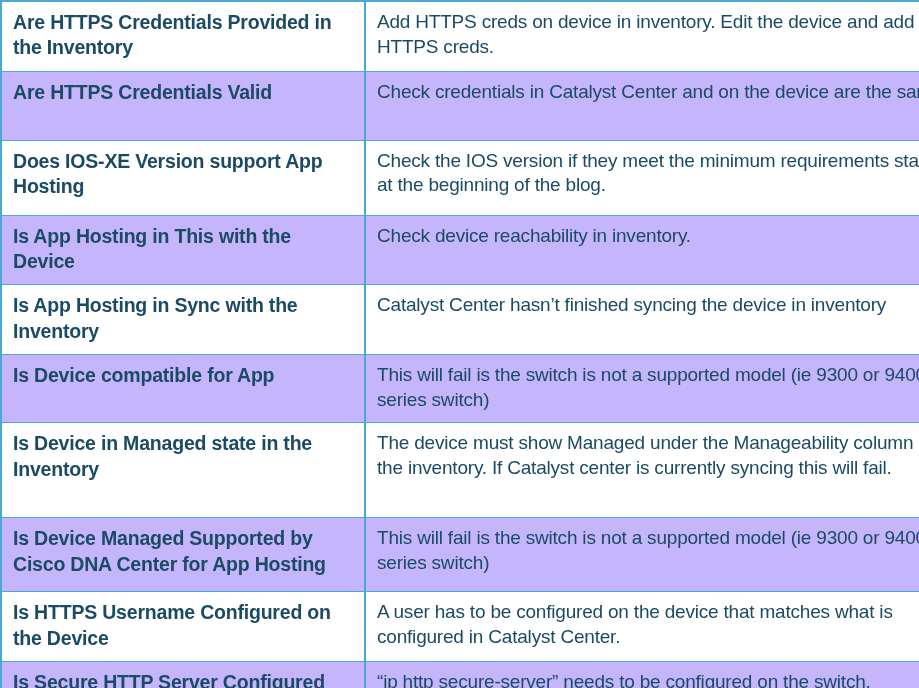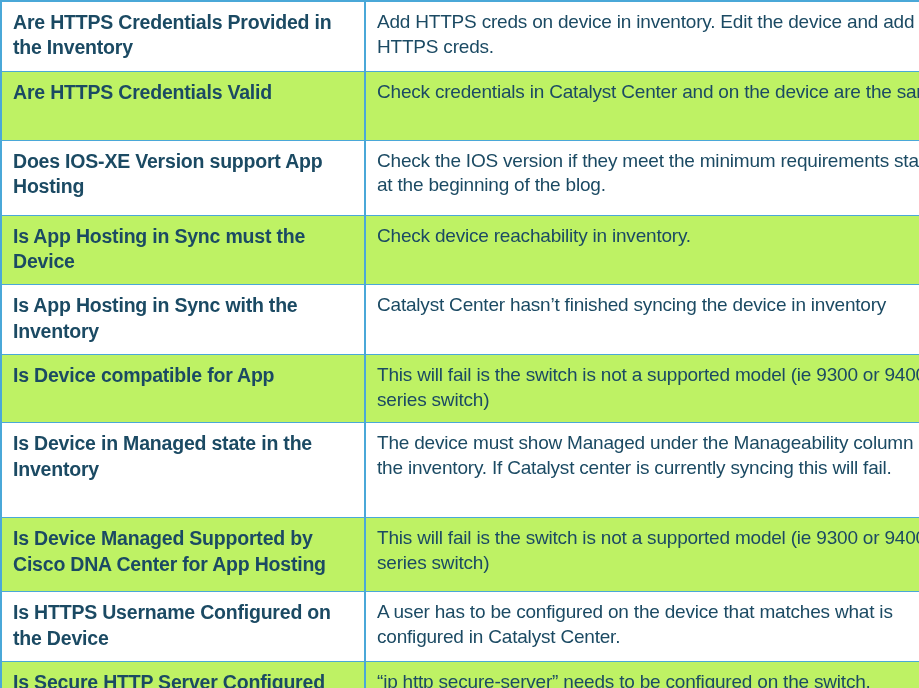--- a/index.html
+++ b/index.html
@@ -38,21 +38,21 @@
     font-weight: bold;
     font-size: 19.5px;
     border-right: 2px solid #4aa8d8;
   }
   td.col-desc {
     width: 577px;
     font-weight: normal;
     font-size: 19px;
   }
   tr.row-white td { background: #ffffff; }
-  tr.row-tint  td { background: #bef264; }
+  tr.row-tint  td { background: #c4b5fd; }
 
   
   tr[data-row="0"] td { height: 50px; }
   tr[data-row="1"] td { height: 50px; }
   tr[data-row="2"] td { height: 56px; }
   tr[data-row="3"] td { height: 39px; }
   tr[data-row="4"] td { height: 39px; }
   tr[data-row="5"] td { height: 47px; margin-top: 36px; }
   tr[data-row="6"] td { height: 76px; margin-top: 32px; }
   tr[data-row="7"] td { height: 55px; }
@@ -70,21 +70,21 @@
     </tr>
     <tr class="row-tint" data-row="1">
       <td class="col-check">Are HTTPS Credentials Valid</td>
       <td class="col-desc">Check credentials in Catalyst Center and on the device are the same.</td>
     </tr>
     <tr class="row-white" data-row="2">
       <td class="col-check">Does IOS-XE Version support App Hosting</td>
       <td class="col-desc">Check the IOS version if they meet the minimum requirements stated at the beginning of the blog.</td>
     </tr>
     <tr class="row-tint" data-row="3">
-      <td class="col-check">Is App Hosting in Sync must the Device</td>
+      <td class="col-check">Is App Hosting in This with the Device</td>
       <td class="col-desc">Check device reachability in inventory.</td>
     </tr>
     <tr class="row-white" data-row="4">
       <td class="col-check">Is App Hosting in Sync with the Inventory</td>
       <td class="col-desc">Catalyst Center hasn’t finished syncing the device in inventory</td>
     </tr>
     <tr class="row-tint" data-row="5">
       <td class="col-check">Is Device compatible for App</td>
       <td class="col-desc">This will fail is the switch is not a supported model (ie 9300 or 9400 series switch)</td>
     </tr>

